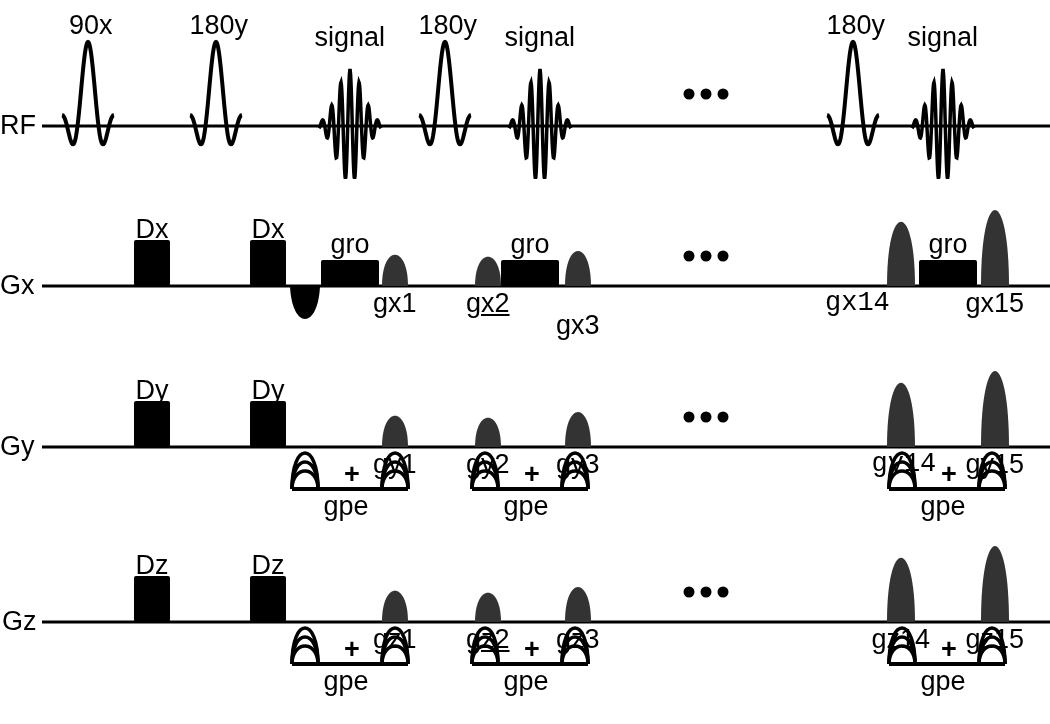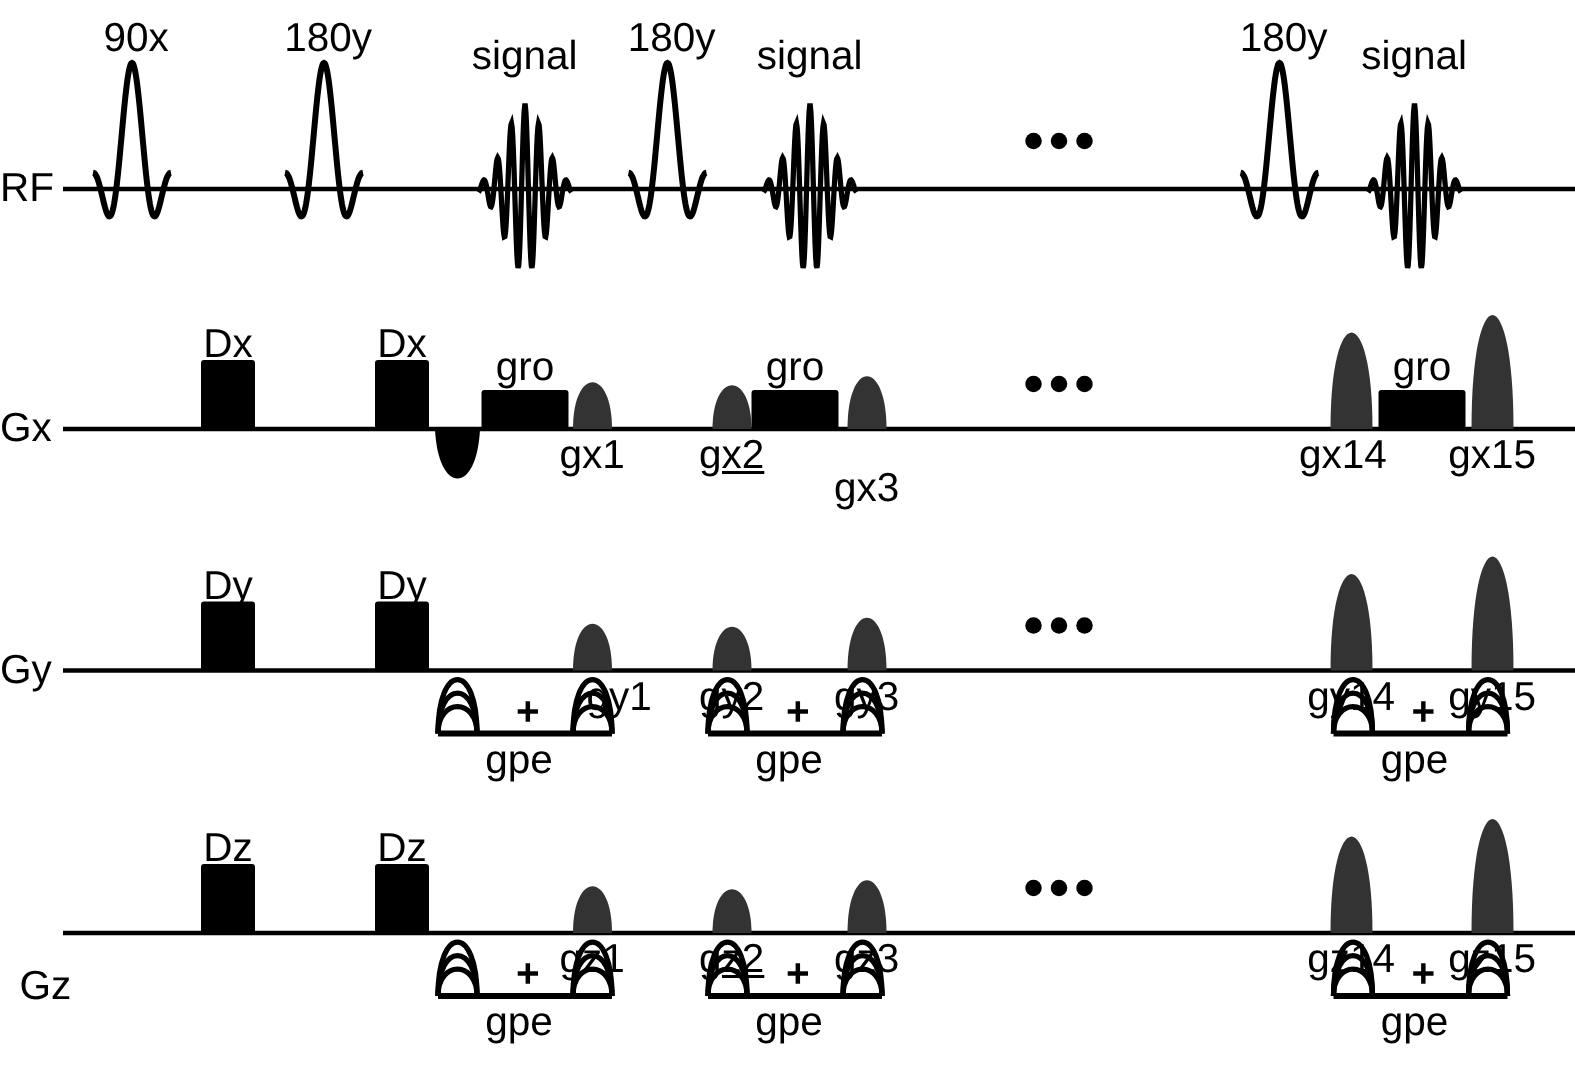--- a/index.html
+++ b/index.html
@@ -100,41 +100,41 @@
       <path d="M979 664 C979 640.06, 1005 640.06, 1005 664" fill="none" stroke="#000" stroke-width="3.5"></path>
       <path d="M290 286 C292 330, 318 330, 320 286 Z" fill="#000"></path>
       <rect x="321" y="260" width="58" height="26" rx="2" fill="#000"></rect>
       <rect x="501" y="260" width="58" height="26" rx="2" fill="#000"></rect>
       <rect x="919" y="260" width="58" height="26" rx="2" fill="#000"></rect>
     </svg>
   <div id="labels">
       <div class="lbl" style="top: 112px; left: 0px;">RF</div>
       <div class="lbl" style="top: 272px; left: 0px;">Gx</div>
       <div class="lbl" style="top: 433px; left: 0px;">Gy</div>
-      <div class="lbl" style="top: 608px; left: 13px; margin-top: 36px;">Gz</div>
+      <div class="lbl" style="top: 608px; left: 2px;">Gz</div>
       <div class="lbl" style="top: 12px; left: 69px;">90x</div>
       <div class="lbl" style="top: 12px; left: 189.5px;">180y</div>
       <div class="lbl" style="top: 12px; left: 418.5px;">180y</div>
       <div class="lbl" style="top: 12px; left: 826.5px;">180y</div>
       <div class="lbl" style="top: 24px; left: 314.5px;">signal</div>
       <div class="lbl" style="top: 24px; left: 504.5px;">signal</div>
       <div class="lbl" style="top: 24px; left: 907.5px;">signal</div>
       <div class="lbl" style="top: 216px; left: 135.5px;">Dx</div>
       <div class="lbl" style="top: 216px; left: 251.5px;">Dx</div>
       <div class="lbl" style="top: 290px; left: 373px;">gx1</div>
       <div class="lbl" style="top: 290px; left: 466px; text-decoration: underline;">gx2</div>
       <div class="lbl" style="top: 290px; left: 556px; margin-top: 22px;">gx3</div>
-      <div class="lbl" style="top: 290px; left: 866px;">gx14</div>
+      <div class="lbl" style="top: 290px; left: 825px; font-family: Liberation Mono, monospace;">gx14</div>
       <div class="lbl" style="top: 290px; left: 965.5px;">gx15</div>
       <div class="lbl" style="top: 377px; left: 135.5px;">Dy</div>
       <div class="lbl" style="top: 377px; left: 251.5px;">Dy</div>
-      <div class="lbl" style="top: 451px; left: 391px;">gy1</div>
+      <div class="lbl" style="top: 451px; left: 373px;">gy1</div>
       <div class="lbl" style="top: 451px; left: 466px;">gy2</div>
       <div class="lbl" style="top: 451px; left: 556px;">gy3</div>
-      <div class="lbl" style="top: 451px; left: 871.5px;">gy14</div>
+      <div class="lbl" style="top: 451px; left: 871.5px; font-family: Liberation Mono, monospace;">gy14</div>
       <div class="lbl" style="top: 451px; left: 965.5px;">gy15</div>
       <div class="lbl" style="top: 461px; left: 344px; font-weight: bold;">+</div>
       <div class="lbl" style="top: 493px; left: 323.5px;">gpe</div>
       <div class="lbl" style="top: 461px; left: 524px; font-weight: bold;">+</div>
       <div class="lbl" style="top: 493px; left: 503.5px;">gpe</div>
       <div class="lbl" style="top: 461px; left: 941px; font-weight: bold;">+</div>
       <div class="lbl" style="top: 493px; left: 920.5px;">gpe</div>
       <div class="lbl" style="top: 552px; left: 135.5px;">Dz</div>
       <div class="lbl" style="top: 552px; left: 251.5px;">Dz</div>
       <div class="lbl" style="top: 626px; left: 373px;">gz1</div>

